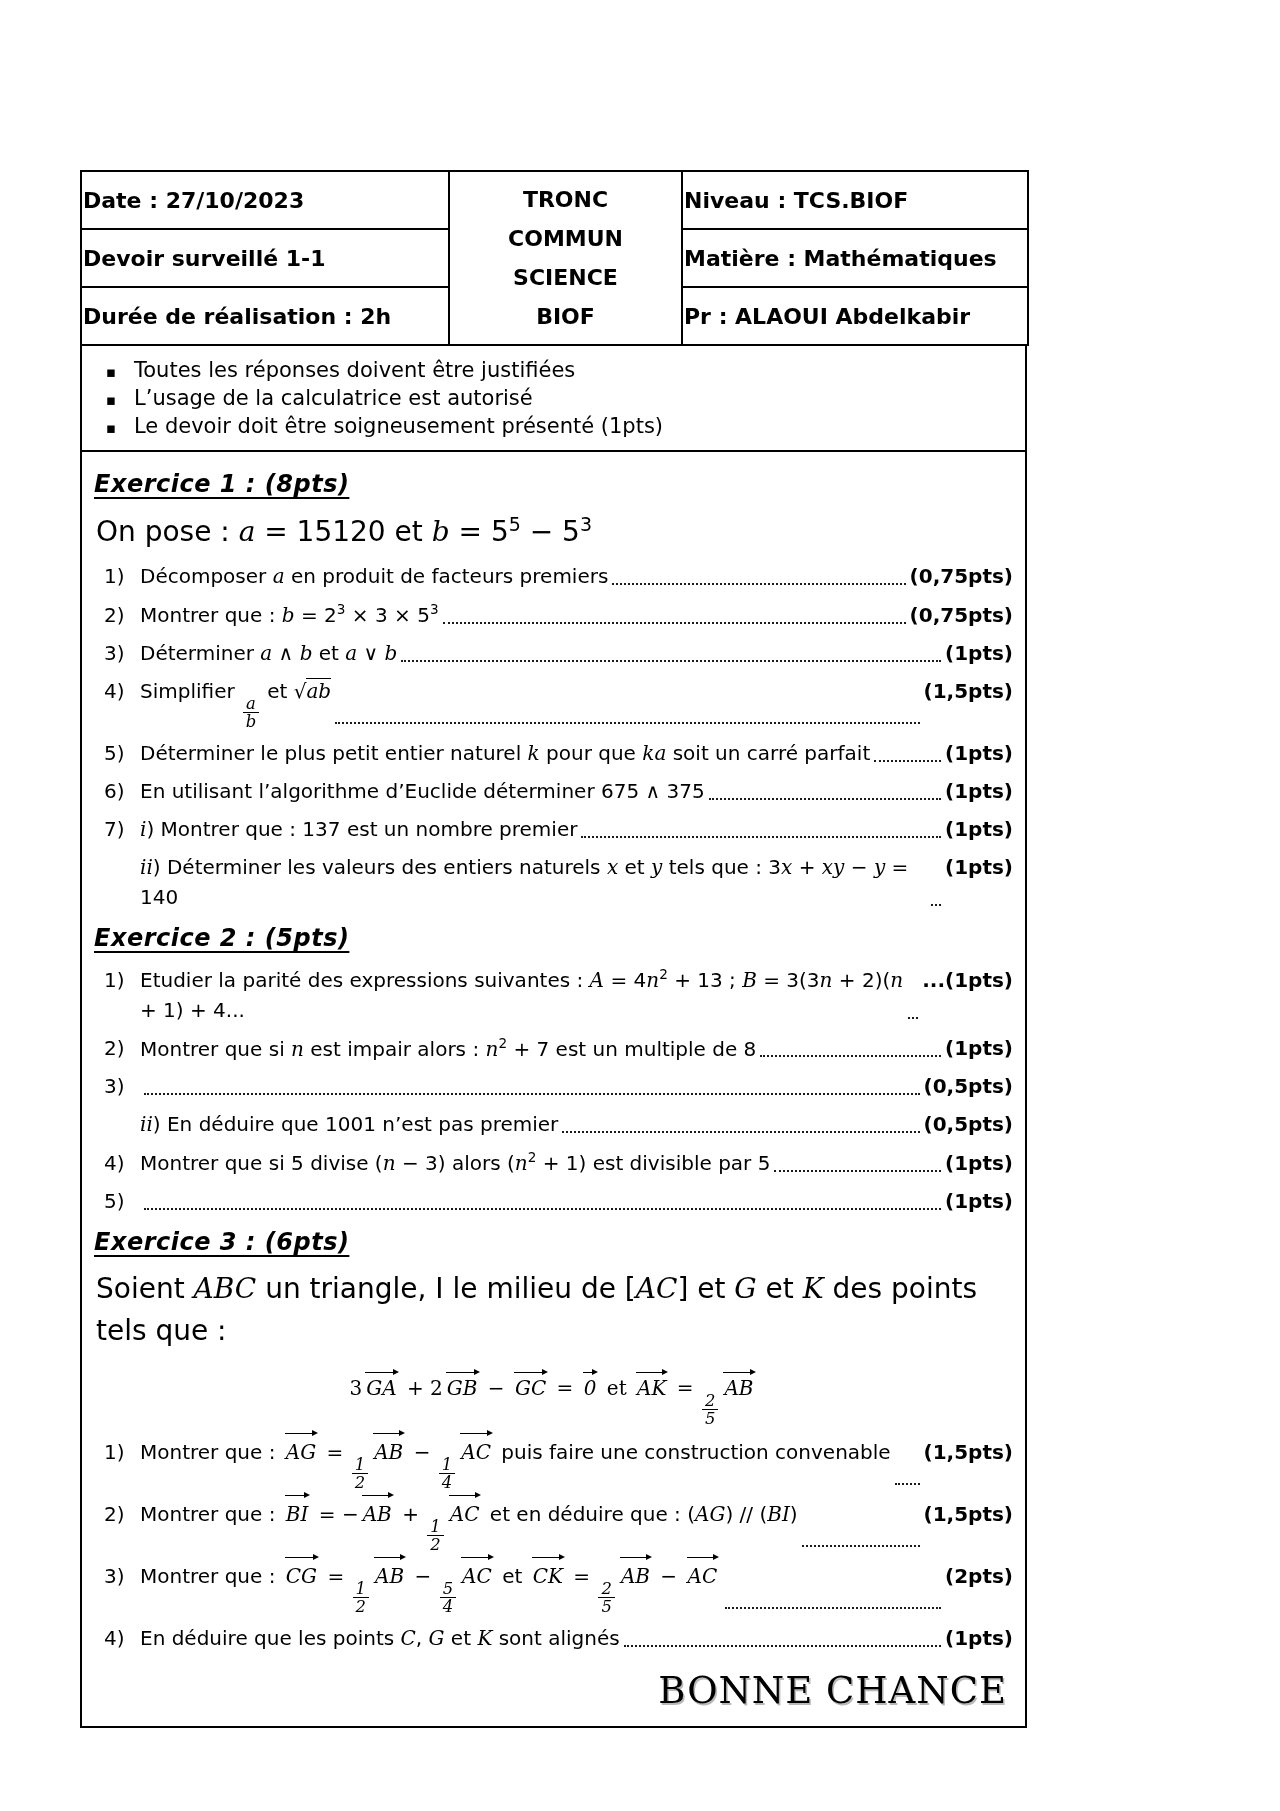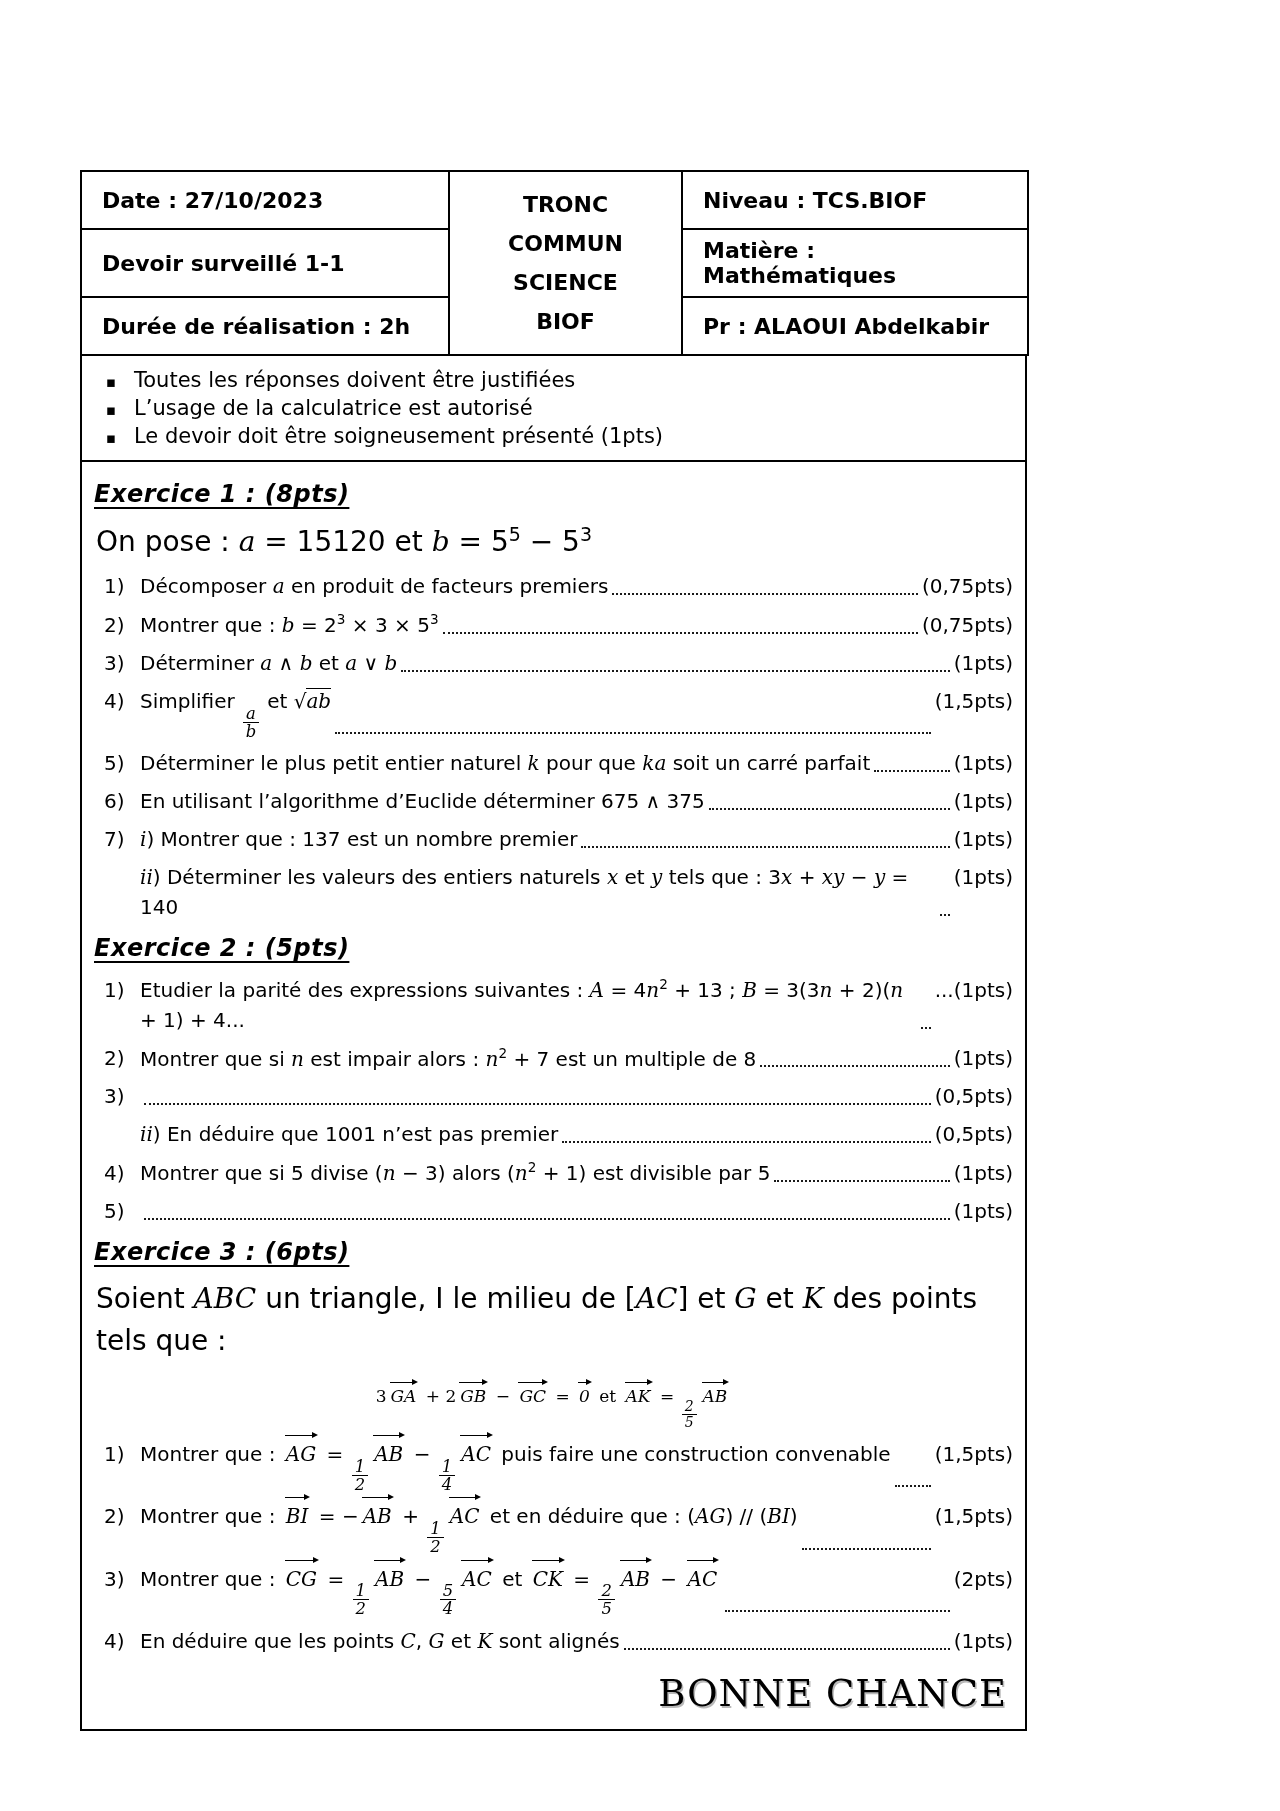--- a/index.html
+++ b/index.html
@@ -7,21 +7,21 @@
   body {
     width: 1280px; height: 1811px; position: relative;
     font-family: "DejaVu Sans", sans-serif; color: #000;
   }
   .page { position: absolute; inset: 0; background: #fff; }
   .sheet { position: absolute; left: 80px; top: 170px; width: 947px; }
 
   
   table.header-table { width: 100%; border-collapse: collapse; table-layout: fixed; }
   .header-table td {
-    border: 2px solid #000; padding: 8px 20px;
+    border: 2px solid #000; padding: 8px 1px;
     font-size: 22px; font-weight: bold; vertical-align: middle;
   }
   .header-table tr { height: 58px; }
   .center-cell {
     text-align: center; font-size: 29px; font-weight: bold;
     white-space: pre-line; line-height: 39px;
   }
 
   
   .instructions {
@@ -38,32 +38,32 @@
   }
 
   .exercise { margin-top: 8px; }
   .ex-title {
     font-size: 24px; font-weight: bold;
     text-decoration: underline; text-decoration-thickness: 2px; text-underline-offset: 5px;
     margin: 12px 0 12px 0; letter-spacing: 0.5px; font-style: italic;
   }
   .ex-intro { font-size: 28px; margin: 8px 0 8px 2px; line-height: 1.5; }
   .ex-formula {
-    font-size: 17px; text-align: center; margin: 14px 0 10px 0; padding-top: 10px;
+    font-size: 20px; text-align: center; margin: 14px 0 10px 0; padding-top: 10px;
     font-family: "DejaVu Serif", serif;
   }
 
   .item { display: flex; align-items: baseline; margin: 8px 0; font-size: 20px; line-height: 1.5; }
   .inum { width: 46px; padding-left: 10px; flex-shrink: 0; }
   .itext { flex: 0 1 auto; }
   .dots {
     flex: 1 1 auto; min-width: 10px; margin: 0 4px;
     border-bottom: 2px dotted #1a1a1a; align-self: flex-end; margin-bottom: 6px; height: 2px;
   }
-  .ipts { white-space: nowrap; flex-shrink: 0; }
+  .ipts { white-space: nowrap; flex-shrink: 0; font-weight: bold; }
 
   
   .item i, .ex-intro i, .itext i { font-family: "DejaVu Serif", serif; }
   sup { font-size: 0.68em; }
   .frac {
     display: inline-flex; flex-direction: column; text-align: center;
     vertical-align: -0.65em; line-height: 1.05; font-size: 0.82em;
     font-style: italic; font-family: "DejaVu Serif", serif; margin: 0 2px;
   }
   .frac .fn { border-bottom: 1.5px solid #000; padding: 0 3px; }

